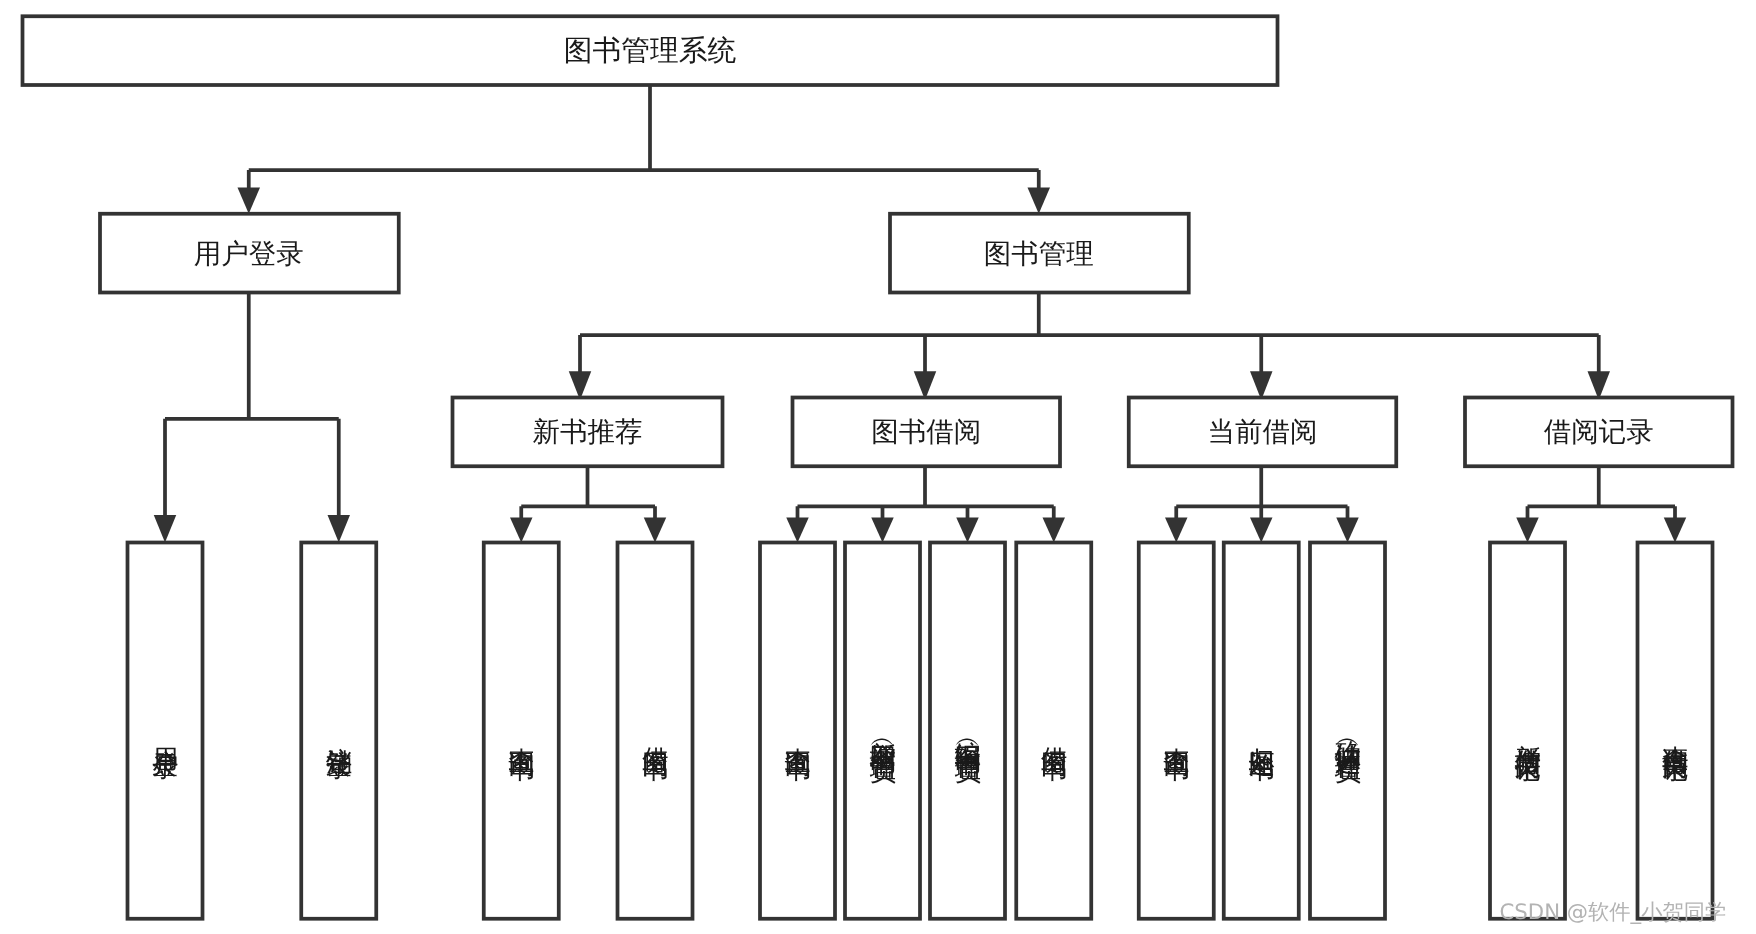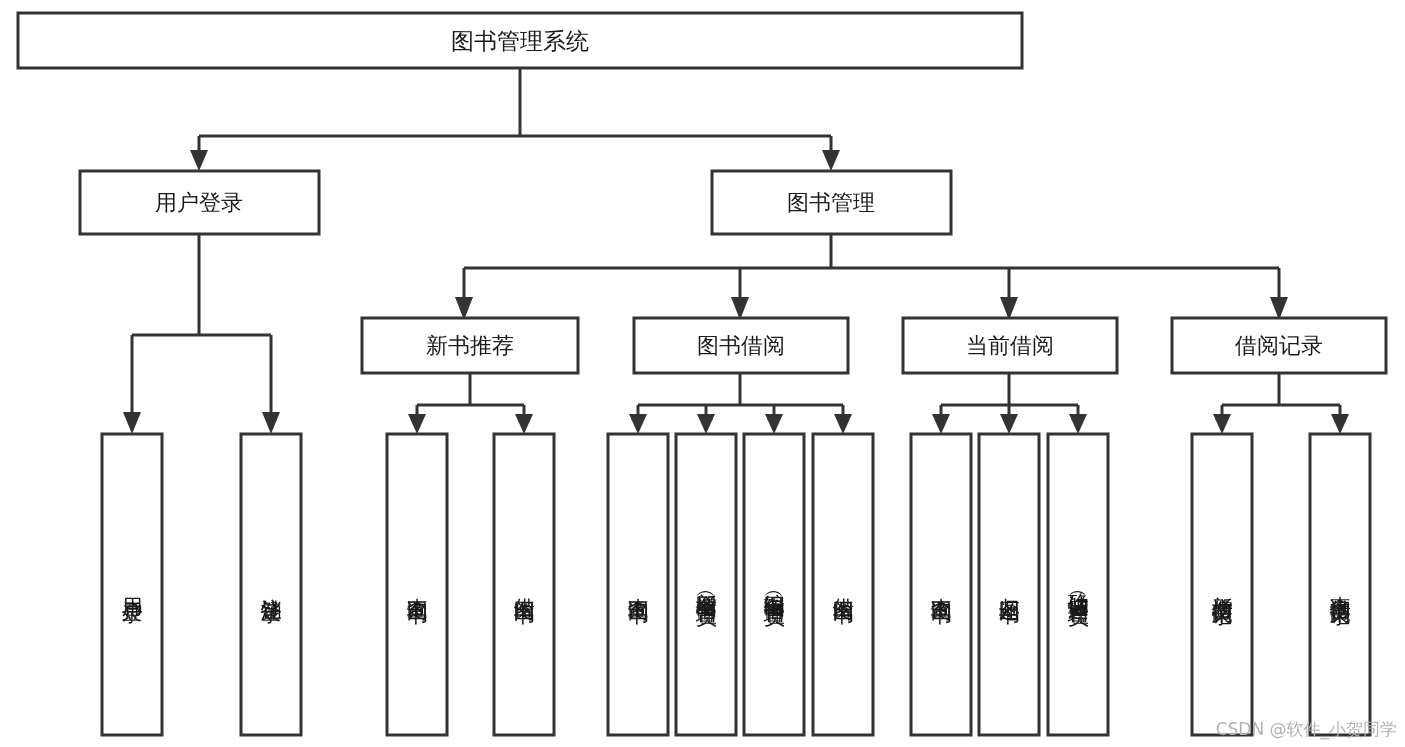--- a/index.html
+++ b/index.html
@@ -57,21 +57,21 @@
     letter-spacing: 2px;
     display: flex;
     align-items: center;
     justify-content: center;
     text-align: center;
     white-space: pre;
     pointer-events: none;
   }
   .watermark {
     position: absolute;
-    right: 8px;
+    right: 24px;
     bottom: 6px;
     font-family: "DejaVu Sans", "Liberation Sans", sans-serif;
     font-size: 17px;
     color: #b3b3b3;
     white-space: nowrap;
   }
 </style>
 </head>
 <body>
 

